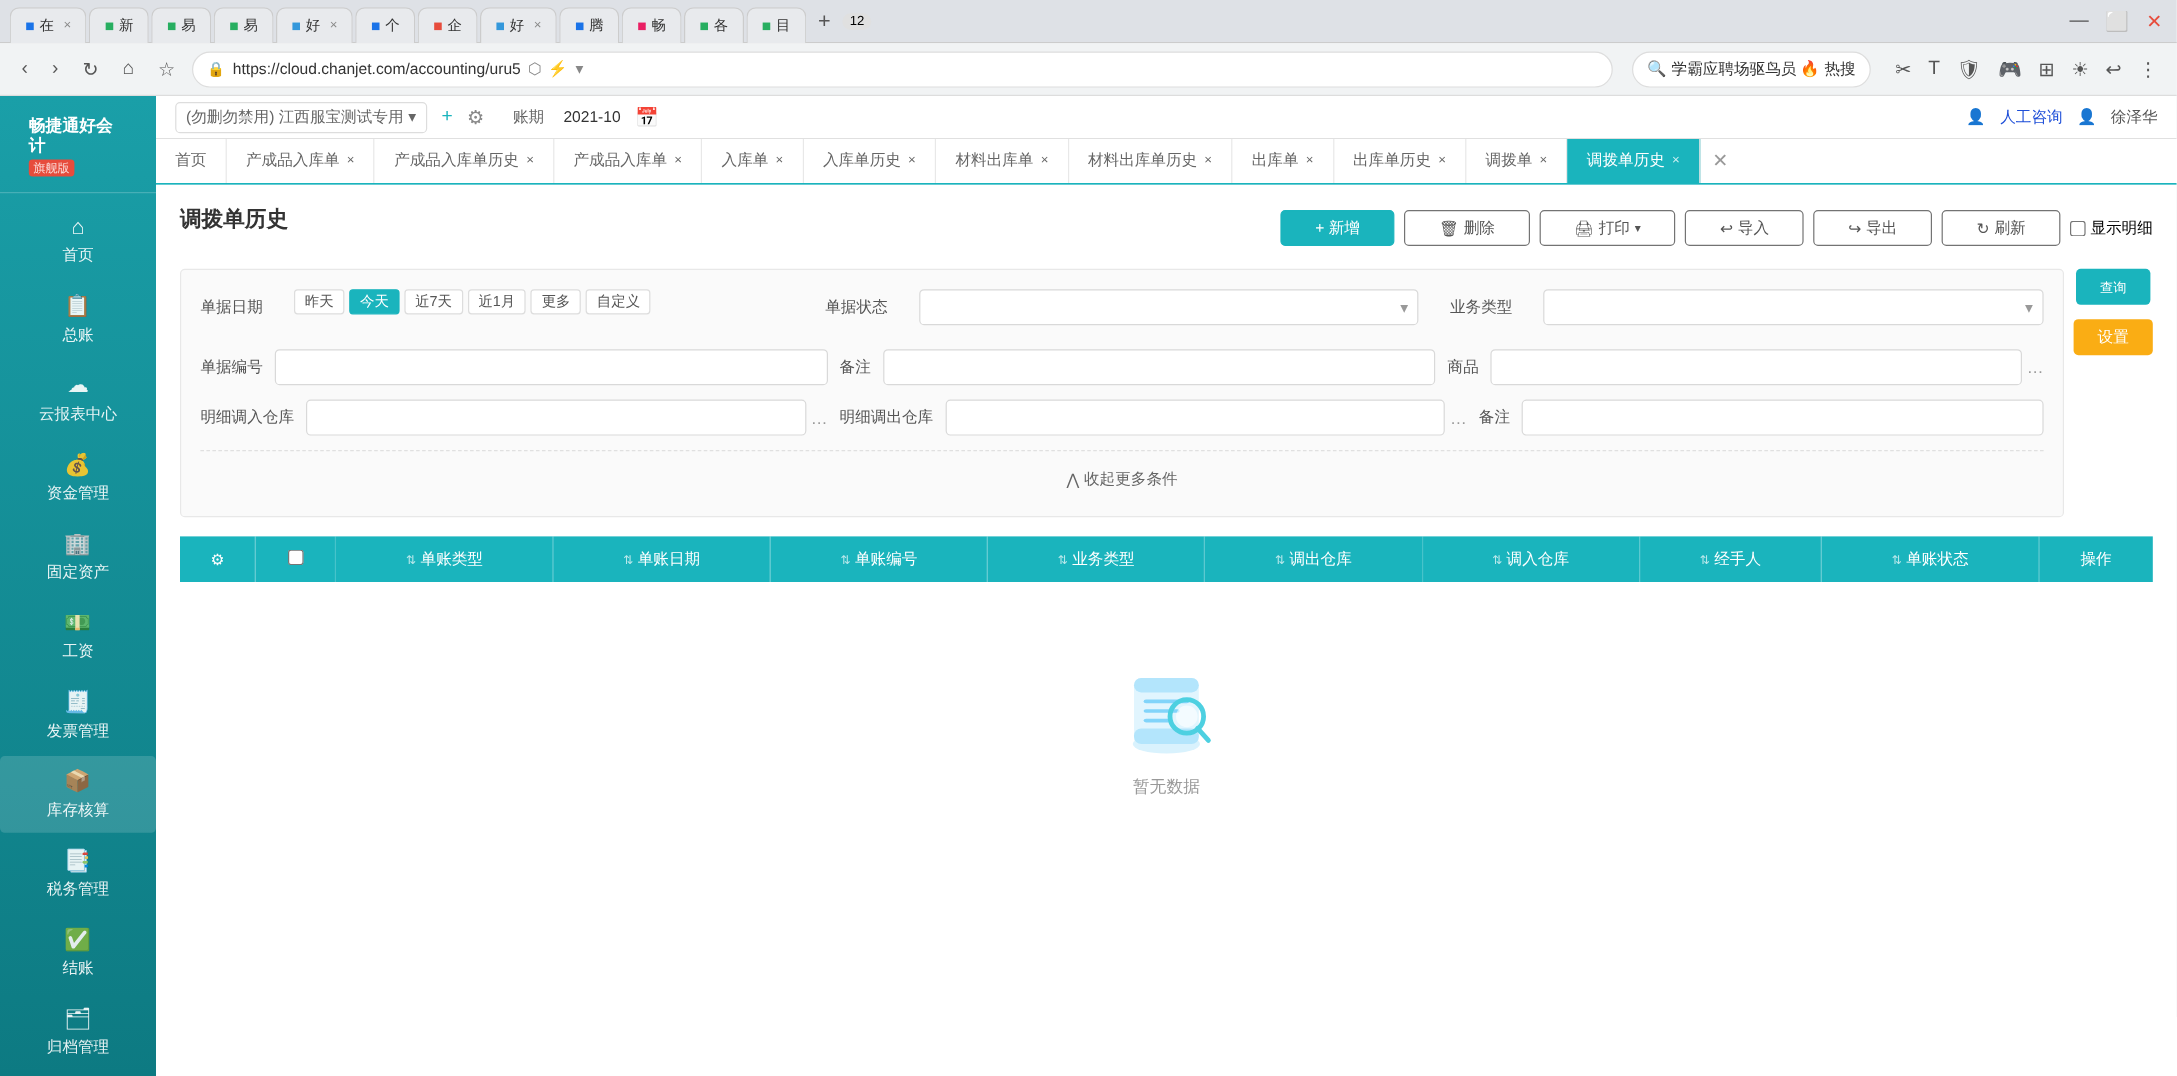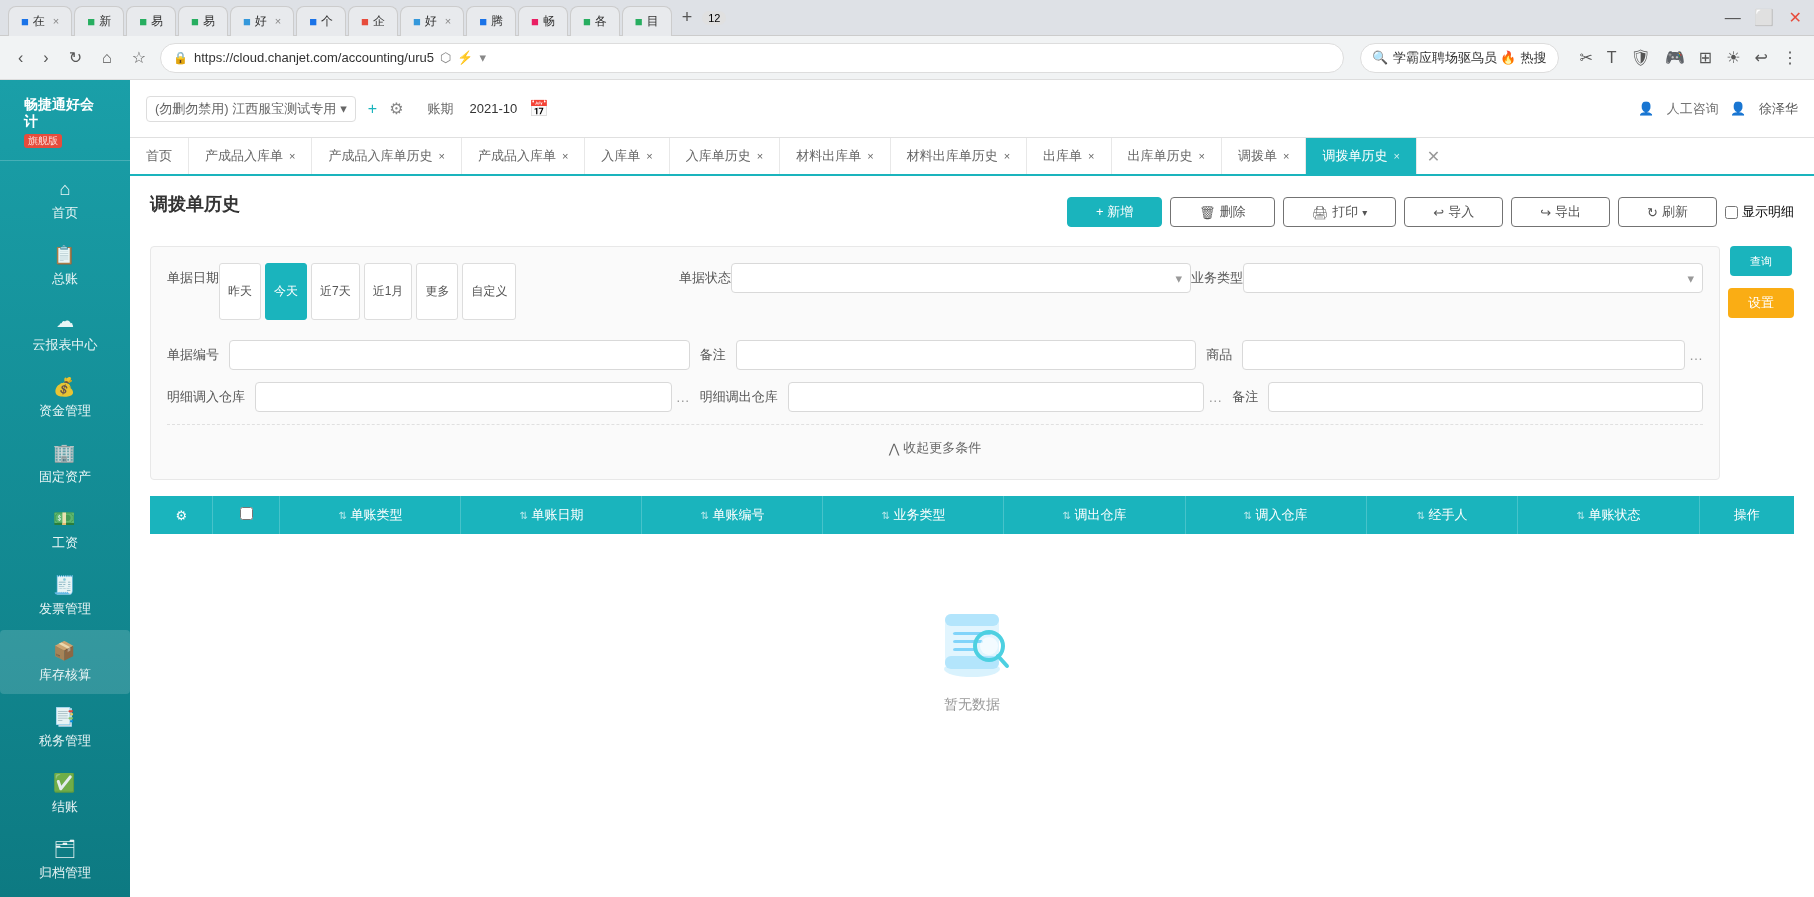--- a/index.html
+++ b/index.html
@@ -32,21 +32,21 @@
     .sidebar-logo .logo-text { font-size: 14px; font-weight: bold; color: #fff; line-height: 1.2; }
     .sidebar-logo .logo-sub { font-size: 10px; color: rgba(255,255,255,0.8); background: #e74c3c; border-radius: 3px; padding: 0 4px; display: inline-block; margin-top: 2px; }
     .sidebar-item { width: 100%; display: flex; flex-direction: column; align-items: center; padding: 10px 0; cursor: pointer; color: rgba(255,255,255,0.9); font-size: 13px; gap: 4px; border-radius: 4px; margin-bottom: 2px; }
     .sidebar-item:hover, .sidebar-item.active { background: rgba(255,255,255,0.15); }
     .sidebar-item .s-icon { font-size: 18px; }
 
     
     .main-content { flex: 1; display: flex; flex-direction: column; overflow: hidden; background: #f0f2f5; }
 
     
-    .top-bar { background: #fff; height: 58px; display: flex; align-items: center; padding: 0 16px; gap: 12px; border-bottom: 1px solid #e0e0e0; }
+    .top-bar { background: #fff; height: 36px; display: flex; align-items: center; padding: 0 16px; gap: 12px; border-bottom: 1px solid #e0e0e0; }
     .org-selector { display: flex; align-items: center; gap: 4px; font-size: 13px; color: #666; cursor: pointer; border: 1px solid #ddd; border-radius: 4px; padding: 3px 8px; }
     .period-label { font-size: 13px; color: #666; margin-left: 12px; }
     .period-value { font-size: 13px; color: #333; margin-left: 4px; }
     .calendar-icon { color: #1ab4bd; cursor: pointer; }
     .top-bar-right { margin-left: auto; display: flex; align-items: center; gap: 12px; font-size: 13px; color: #555; }
 
     
     .page-tabs { background: #fff; display: flex; align-items: center; border-bottom: 2px solid #1ab4bd; overflow-x: auto; flex-shrink: 0; height: 38px; }
     .page-tab { padding: 8px 16px; font-size: 13px; white-space: nowrap; cursor: pointer; color: #666; border-right: 1px solid #e8e8e8; display: flex; align-items: center; gap: 4px; height: 38px; }
     .page-tab.active { background: #1ab4bd; color: #fff; }
@@ -56,21 +56,21 @@
 
     
     .page-content { flex: 1; overflow-y: auto; padding: 16px 20px; background: #fff; }
     .page-title { font-size: 18px; font-weight: bold; color: #333; margin-bottom: 16px; }
     .action-btn { display: flex; align-items: center; gap: 4px; padding: 5px 28px; font-size: 13px; border: 1px solid #737373; border-radius: 4px; cursor: pointer; background: #fff; color: #555; }
     .action-btn.primary { background: #1ab4bd; color: #fff; border-color: #1ab4bd; }
 
     
     .filter-section { border: 1px solid #e8e8e8; border-radius: 4px; padding: 16px; margin-bottom: 16px; background: #fafafa; }
     .filter-input { flex: 1; height: 30px; border: 1px solid #d9d9d9; border-radius: 4px; padding: 0 8px; font-size: 13px; background: #fff; }
-    .date-btn { padding: 19px 8px; font-size: 12px; border: 1px solid #ddd; border-radius: 3px; cursor: pointer; background: #fff; color: #555; }
+    .date-btn { padding: 1px 8px; font-size: 12px; border: 1px solid #ddd; border-radius: 3px; cursor: pointer; background: #fff; color: #555; }
     .date-btn.active { background: #1ab4bd; color: #fff; border-color: #1ab4bd; }
     .date-range-text { font-size: 12px; color: #666; margin-top: 2px; }
     .filter-select { height: 30px; border: 1px solid #d9d9d9; border-radius: 4px; padding: 0 8px; font-size: 13px; background: #fff; min-width: 200px; display: flex; align-items: center; justify-content: space-between; cursor: pointer; }
     .filter-select-wide { flex: 1; }
     .collapse-btn { display: flex; align-items: center; justify-content: center; gap: 4px; font-size: 13px; color: #666; cursor: pointer; padding: 6px 0; }
 
     
     .query-btn { background: #1ab4bd; color: #fff; border: none; border-radius: 4px; padding: 6px 20px; font-size: 11px; cursor: pointer; height: 30px; }
     .set-btn { background: #faad14; color: #fff; border: none; border-radius: 4px; padding: 6px 20px; font-size: 13px; cursor: pointer; height: 30px; margin-top: 6px; }
 
@@ -256,21 +256,21 @@
         <span>(勿删勿禁用) 江西服宝测试专用</span>
         <span>▾</span>
       </div>
       <button style="background:none;border:none;font-size:16px;cursor:pointer;color:#1ab4bd;">+</button>
       <button style="background:none;border:none;font-size:16px;cursor:pointer;color:#888;">⚙</button>
       <span class="period-label">账期</span>
       <span class="period-value">2021-10</span>
       <span class="calendar-icon">📅</span>
       <div class="top-bar-right">
         <span style="color:#1ab4bd;">👤</span>
-        <span style="color:#737373;cursor:pointer;text-align:right;">人工咨询</span>
+        <span style="color:#1d4ed8;cursor:pointer;text-align:right;">人工咨询</span>
         <span style="color:#888;">👤</span>
         <span>徐泽华</span>
       </div>
     </div>
 
     <div class="page-tabs">
       <div class="page-tab">
         <span>首页</span>
       </div>
       <div class="page-tab">
@@ -351,21 +351,21 @@
             <input type="checkbox" style="">
             <span>显示明细</span>
           </label>
         </div>
       </div>
 
       <div class="filter-area-wrapper">
         <div class="filter-area">
           <div class="filter-section">
 
-            <div style="display:grid;grid-template-columns:auto 1fr auto 1fr auto 1fr;gap:0;align-items:start;margin-bottom:12px;">
+            <div style="display:grid;grid-template-columns:auto 1fr auto 1fr auto 1fr;gap:26px;align-items:start;margin-bottom:12px;">
 
               <span style="font-size:13px;color:#555;white-space:nowrap;padding-top:6px;">单据日期</span>
               <div>
                 <div style="display:flex;gap:4px;align-items:center;">
                   <button class="date-btn">昨天</button>
                   <button class="date-btn active">今天</button>
                   <button class="date-btn">近7天</button>
                   <button class="date-btn">近1月</button>
                   <button class="date-btn">更多</button>
                   <button class="date-btn">自定义</button>

